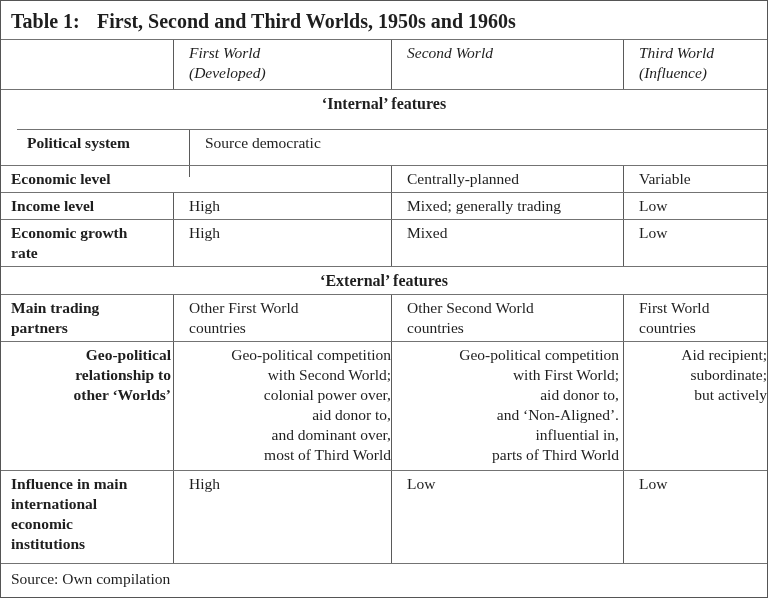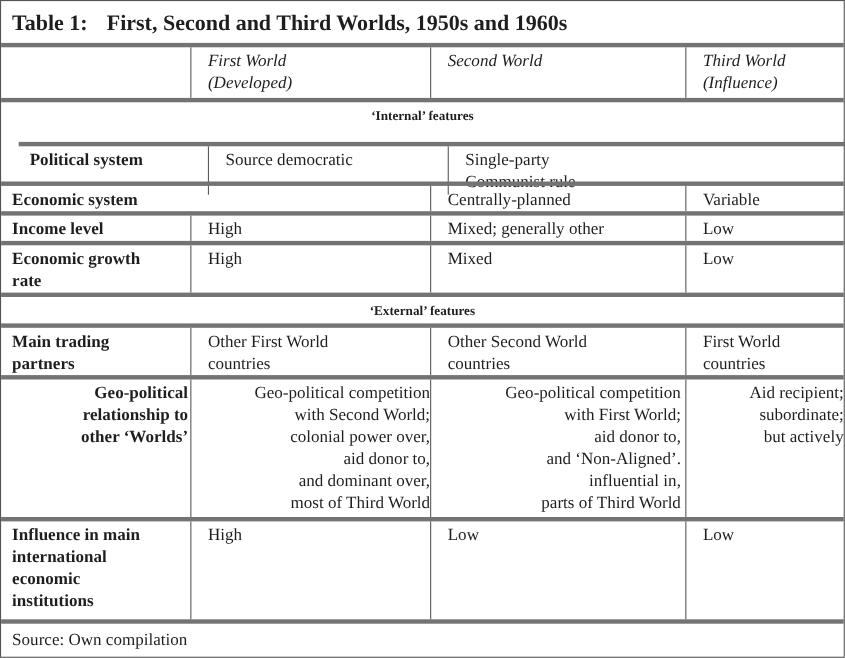--- a/index.html
+++ b/index.html
@@ -1,27 +1,27 @@
 <!DOCTYPE html>
 <html><head>
 <meta charset="utf-8">
 <style>
   html, body { margin: 0; padding: 0; background: #ffffff; }
   body { width: 768px; height: 598px; overflow: hidden; font-family: "Liberation Serif", "DejaVu Serif", serif; color: #1e1e1e; }
   .tbl { position: absolute; left: 0; top: 0; width: 766px; height: 596px; border: 1px solid #555; }
-  .row { position: absolute; left: 0; width: 766px; border-top: 4px solid #737373; box-sizing: border-box; }
+  .row { position: absolute; left: 0; width: 766px; border-top: 1px solid #737373; box-sizing: border-box; }
   .cell { position: absolute; top: 0; bottom: 0; box-sizing: border-box; padding: 3px 0 0 0; font-size: 15.5px; line-height: 20px; white-space: pre-line; }
   .c0 { left: 10px; width: 160px; font-weight: bold; }
   .c1 { left: 172px; width: 218px; border-left: 1px solid #5a5a5a; padding-left: 15px; }
   .c2 { left: 390px; width: 228px; border-left: 1px solid #5a5a5a; padding-left: 15px; }
   .c3 { left: 622px; width: 144px; border-left: 1px solid #5a5a5a; padding-left: 15px; }
   .italic { font-style: italic; }
   .title { position: absolute; left: 10px; top: 9px; font-weight: bold; font-size: 20px; }
   .title .num { display: inline-block; width: 86px; }
-  .section { position: absolute; left: 0; width: 766px; text-align: center; font-weight: bold; font-size: 12px; top: 5px; }
+  .section { position: absolute; left: 0; width: 766px; text-align: center; font-weight: bold; font-size: 16px; top: 5px; }
   .source { position: absolute; left: 10px; top: 6px; font-size: 15.5px; }
 </style>
 </head>
 <body>
 
 <div class="tbl">
 
   <div class="row" style="top:0; height:38px; border-top:none;">
     <div class="title">
       <span class="num">Table 1:</span><span>First, Second and Third Worlds, 1950s and 1960s</span>
@@ -37,34 +37,32 @@
 (Influence)</div>
   </div>
 
   <div class="row" style="top:88px; height:28px;">
     <div class="section">‘Internal’ features</div>
   </div>
 
   <div class="row" style="top:128px; height:48px;margin-left:16px;">
     <div class="cell c0">Political system</div>
     <div class="cell c1">Source democratic</div>
-    <div class="cell c2">Single-party
-Communist rule</div>
   </div>
 
   <div class="row" style="top:164px; height:27px;">
-    <div class="cell c0">Economic system</div>
+    <div class="cell c0">Economic level</div>
     <div class="cell c2">Centrally-planned</div>
     <div class="cell c3">Variable</div>
   </div>
 
   <div class="row" style="top:191px; height:27px;">
     <div class="cell c0">Income level</div>
     <div class="cell c1">High</div>
-    <div class="cell c2">Mixed; generally other</div>
+    <div class="cell c2">Mixed; generally trading</div>
     <div class="cell c3">Low</div>
   </div>
 
   <div class="row" style="top:218px; height:47px;">
     <div class="cell c0">Economic growth
 rate</div>
     <div class="cell c1">High</div>
     <div class="cell c2">Mixed</div>
     <div class="cell c3">Low</div>
   </div>

